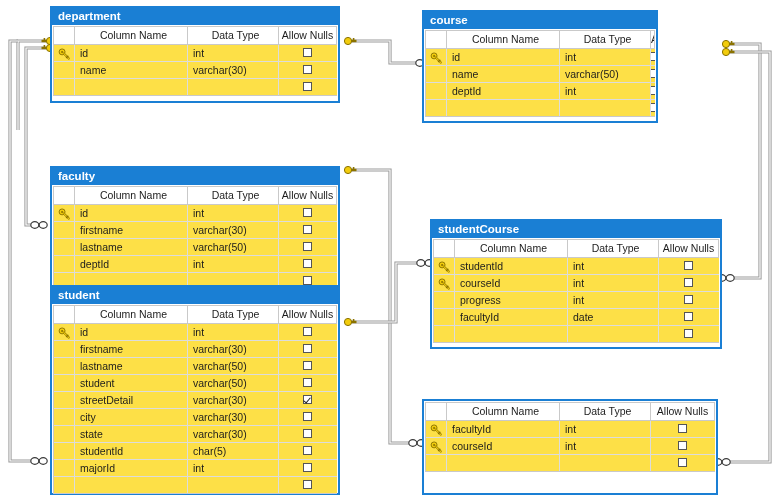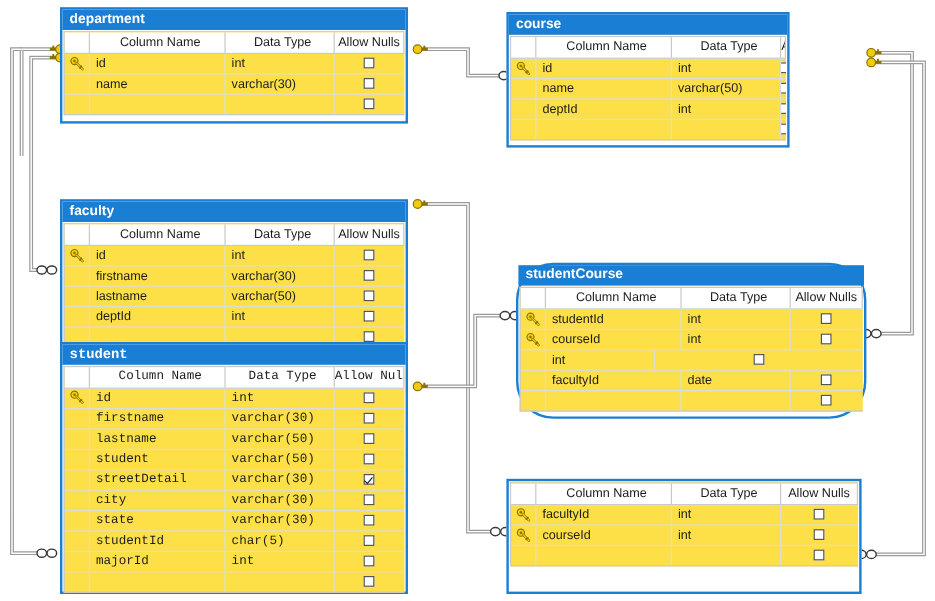--- a/index.html
+++ b/index.html
@@ -234,21 +234,21 @@
         <div class="row">
           <div class="cell c-key"></div>
           <div class="cell c-name"></div>
           <div class="cell c-type"></div>
           <div class="cell c-null">
             <span class="chk"></span>
           </div>
         </div>
       </div>
     </div>
-    <div class="table-box" style="left: 50px; top: 285px; width: 290px; height: 210px; font-family: Liberation Mono, monospace;">
+    <div class="table-box" style="left: 50px; top: 285px; width: 290px; height: 210px;">
       <div class="tbl-title">student</div>
       <div class="grid">
         <div class="row hdr">
           <div class="cell c-key"></div>
           <div class="cell c-name">Column Name</div>
           <div class="cell c-type">Data Type</div>
           <div class="cell c-null" style="text-align:center;line-height:17px;">Allow Nulls</div>
         </div>
         <div class="row">
           <div class="cell c-key"><svg class="keyico" viewBox="0 0 14 14">
@@ -380,21 +380,21 @@
         <div class="row">
           <div class="cell c-key"></div>
           <div class="cell c-name"></div>
           <div class="cell c-type"></div>
           <div class="cell c-null">
             <span class="chk"></span>
           </div>
         </div>
       </div>
     </div>
-    <div class="table-box" style="left: 430px; top: 219px; width: 292px; height: 130px; border-radius: 31px;">
+    <div class="table-box" style="left: 430px; top: 219px; width: 292px; height: 130px;">
       <div class="tbl-title">studentCourse</div>
       <div class="grid">
         <div class="row hdr">
           <div class="cell c-key"></div>
           <div class="cell c-name">Column Name</div>
           <div class="cell c-type">Data Type</div>
           <div class="cell c-null" style="text-align:center;line-height:17px;">Allow Nulls</div>
         </div>
         <div class="row">
           <div class="cell c-key"><svg class="keyico" viewBox="0 0 14 14">
@@ -419,20 +419,21 @@
               <path d="M9.2 10.3 L10.6 8.9" stroke="#8a7200" stroke-width="1.6" stroke-linecap="round"></path>
             </svg></div>
           <div class="cell c-name">courseId</div>
           <div class="cell c-type">int</div>
           <div class="cell c-null">
             <span class="chk"></span>
           </div>
         </div>
         <div class="row">
           <div class="cell c-key"></div>
+          <div class="cell c-name">progress</div>
           <div class="cell c-type">int</div>
           <div class="cell c-null">
             <span class="chk"></span>
           </div>
         </div>
         <div class="row">
           <div class="cell c-key"></div>
           <div class="cell c-name">facultyId</div>
           <div class="cell c-type">date</div>
           <div class="cell c-null">

